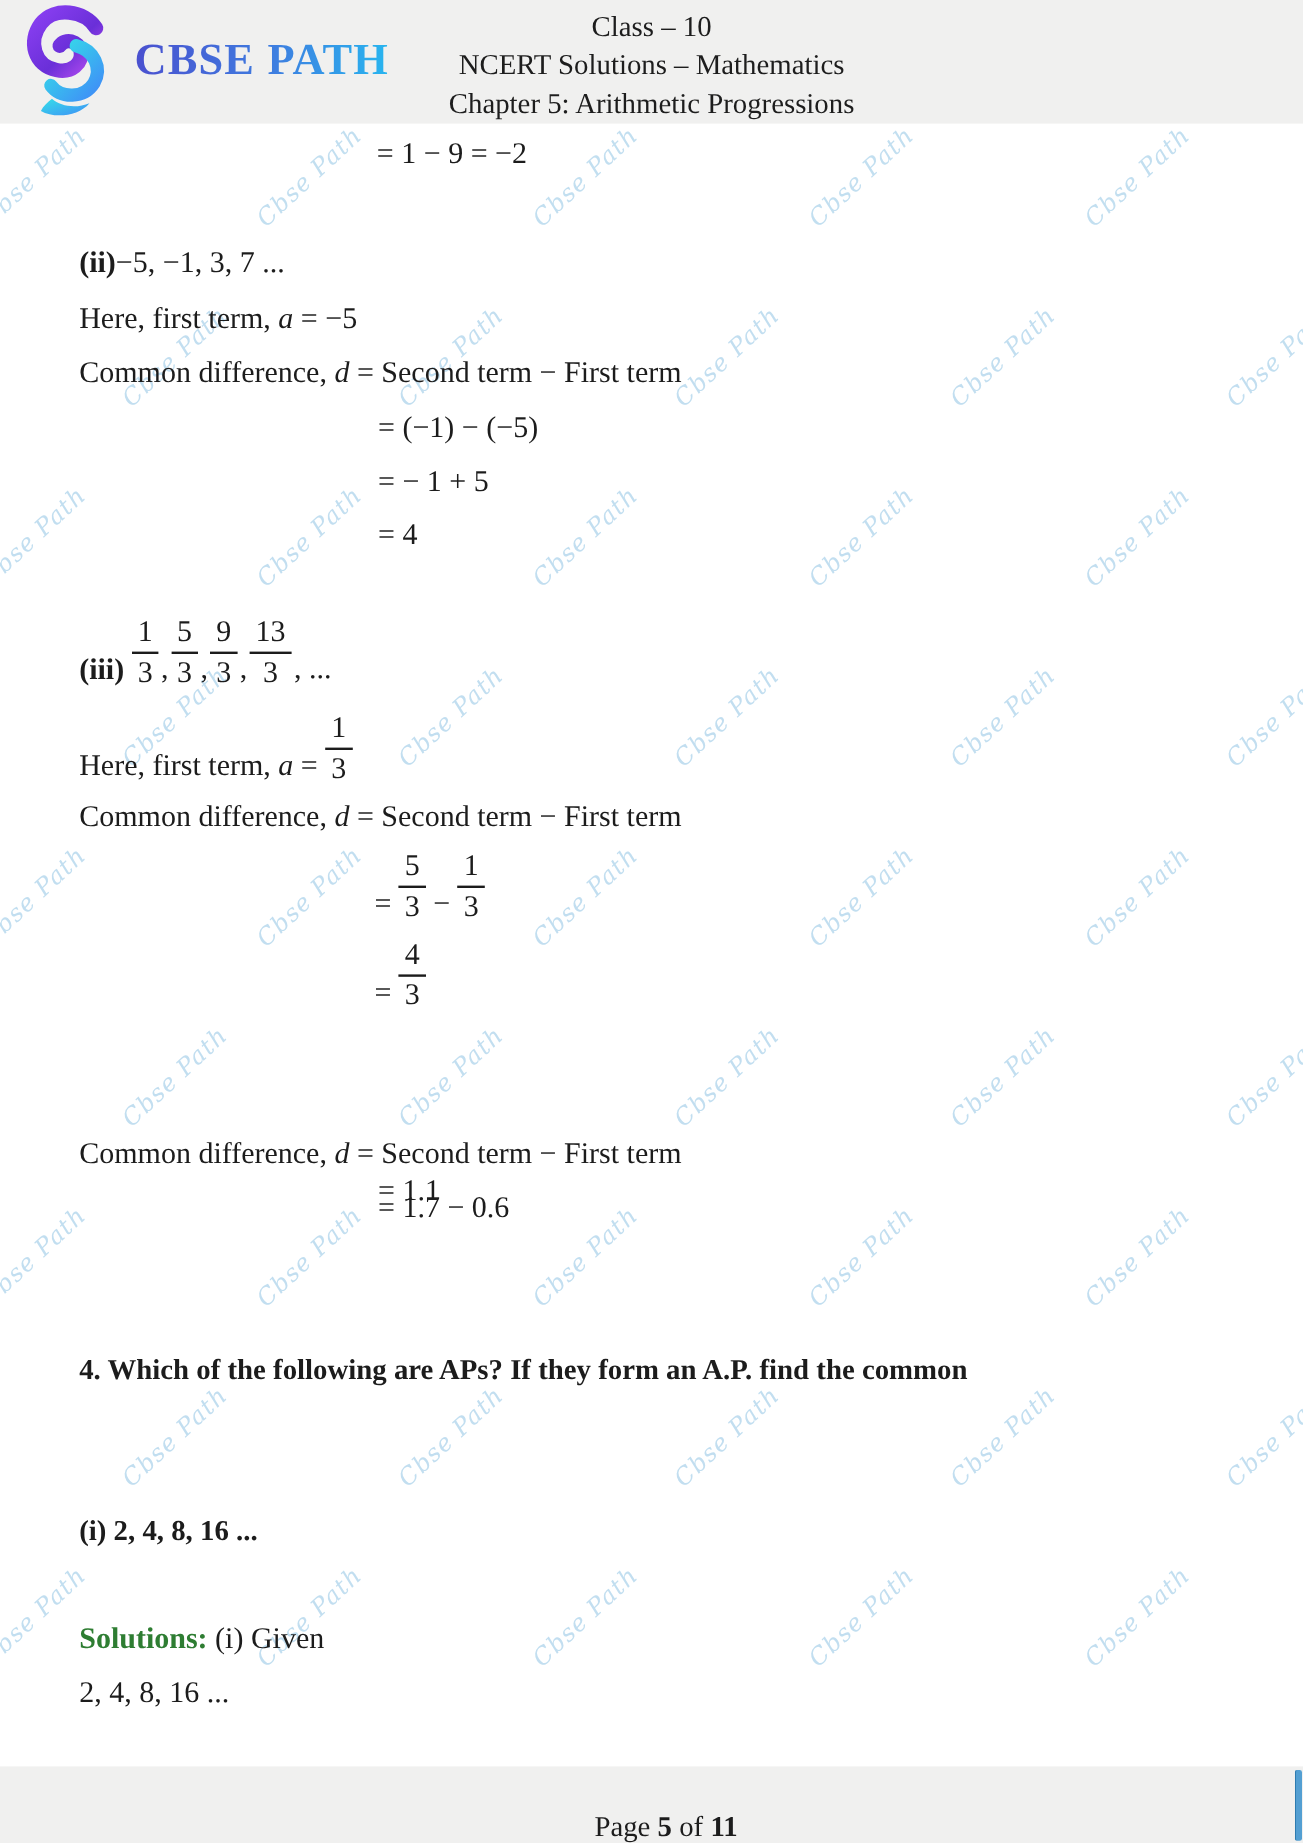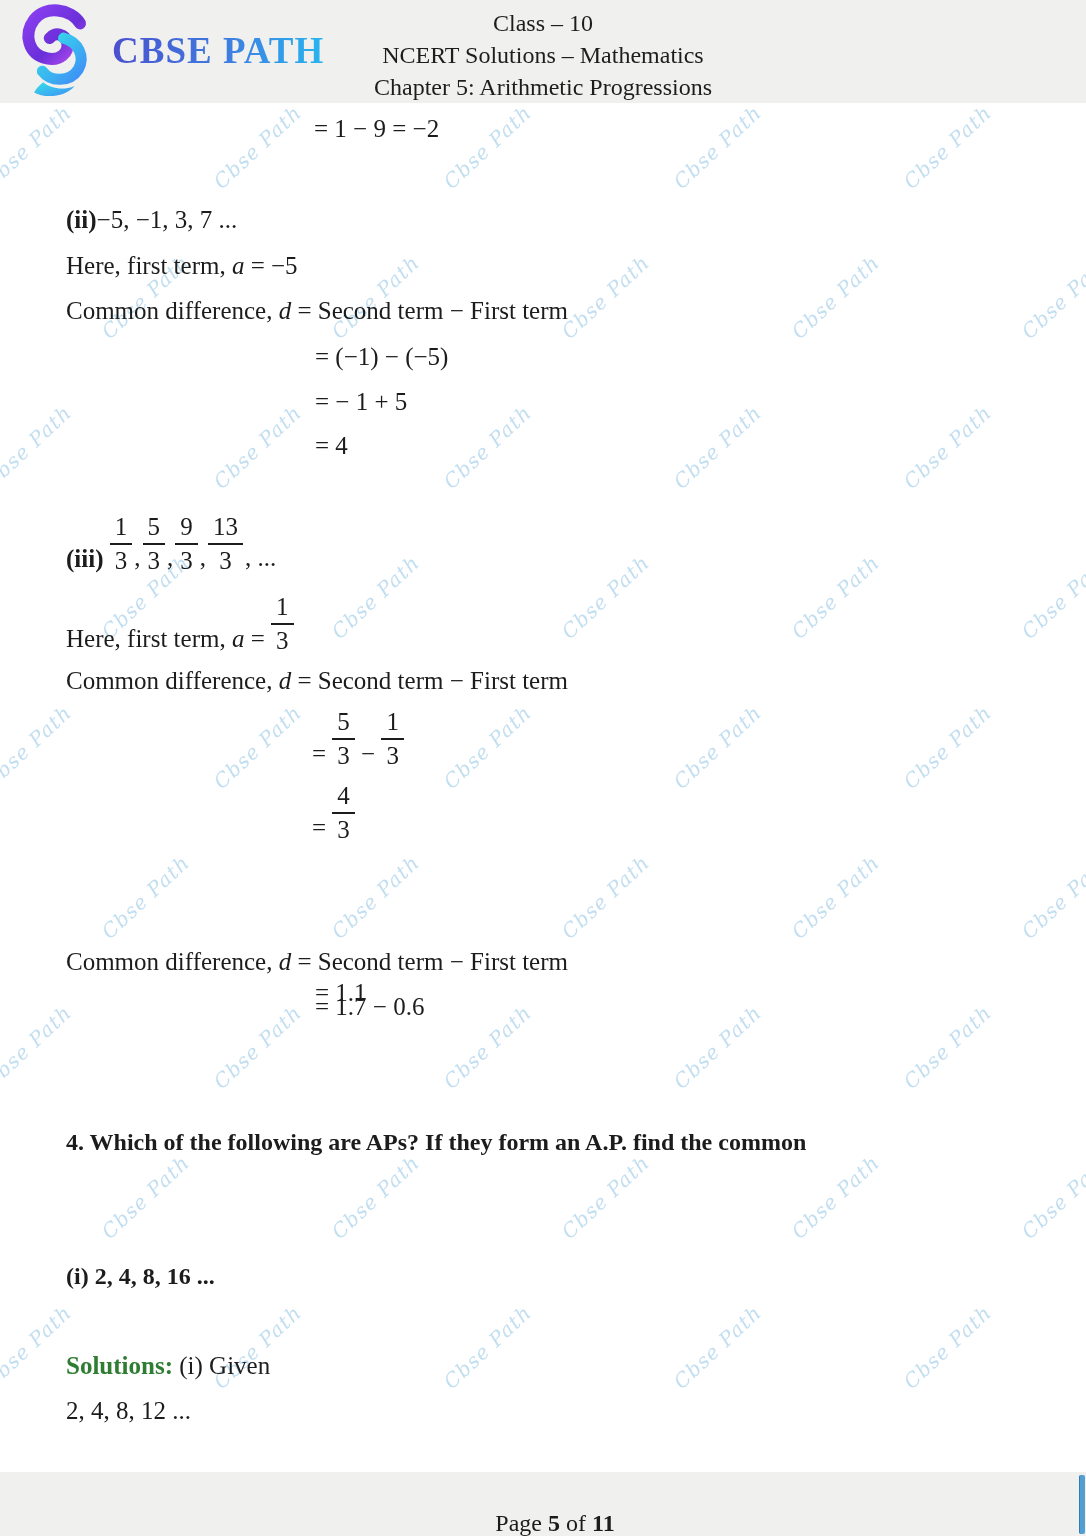--- a/index.html
+++ b/index.html
@@ -180,21 +180,21 @@
     </div>
 
     <div class="line" style="top:947px;left:66px"><span>Common difference, </span><span class="mvar">d</span><span> = Second term − First term</span></div>
     <div class="line" style="top:992px;left:315px">= 1.7 − 0.6</div>
     <div class="line" style="top:978px;left:315px">= 1.1</div>
 
     <div class="line q" style="top:1127px;left:66px">4. Which of the following are APs? If they form an A.P. find the common</div>
     <div class="line q" style="top:1261px;left:66px">(i) 2, 4, 8, 16 ...</div>
 
     <div class="line" style="top:1351px;left:66px"><span class="green">Solutions:</span><span> (i) Given</span></div>
-    <div class="line" style="top:1396px;left:66px">2, 4, 8, 12 ...</div>
+    <div class="line" style="top:1396px;left:66px">2, 4, 8, 16 ...</div>
 
   </div>
 
   <div class="footer">
     <span><span>Page </span><span class="b">5</span><span> of </span><span class="b">11</span></span>
     <div class="scroll-thumb"></div>
   </div>
 
 </div>
 

